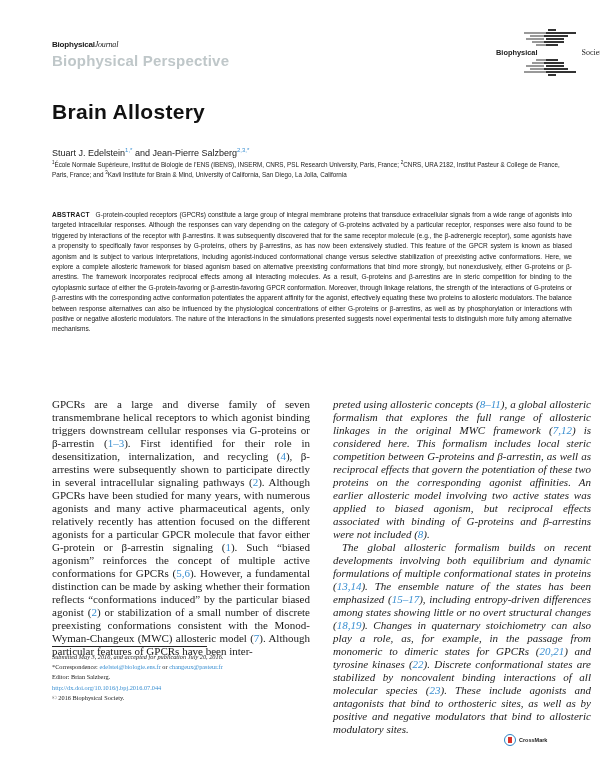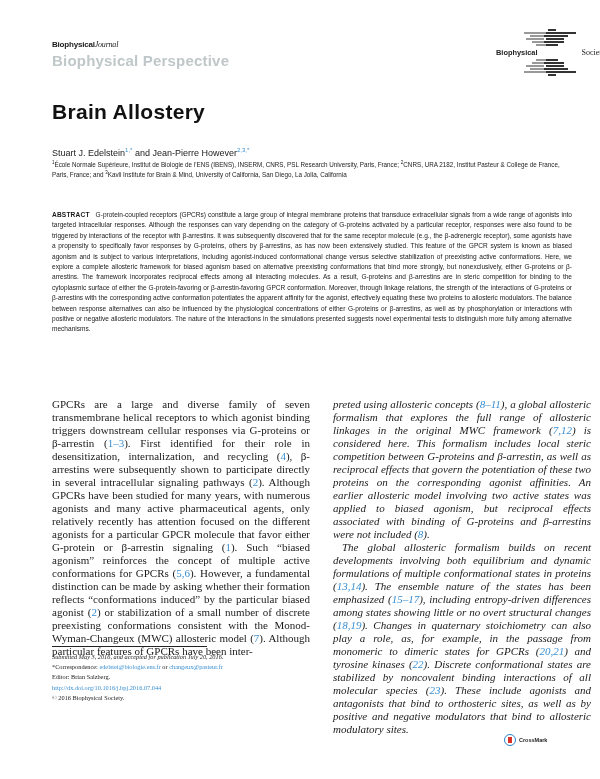--- a/index.html
+++ b/index.html
@@ -75,21 +75,21 @@
   <div class="bar light" style="left:34px;top:41px;width:14px;"></div>
     <div class="bar" style="left:48px;top:41px;width:24px;"></div>
   <div class="bar light" style="left:28px;top:44px;width:22px;"></div>
     <div class="bar" style="left:50px;top:44px;width:30px;"></div>
   <div class="bar" style="left:52px;top:47px;width:8px;"></div>
 </div>
 
 <h1 id="paper-title" class="sans">Brain Allostery</h1>
 
 <div id="authors" class="sans">
-  <span>Stuart J. Edelstein</span><sup>1,*</sup><span> and </span><span>Jean-Pierre However</span><sup>2,3,*</sup>
+  <span>Stuart J. Edelstein</span><sup>1,*</sup><span> and </span><span>Jean-Pierre Salzberg</span><sup>2,3,*</sup>
 </div>
 
 <div id="affil" class="sans">
   <sup>1</sup><span>École Normale Supérieure, Institut de Biologie de l'ENS (IBENS), INSERM, CNRS, PSL Research University, Paris, France; </span><sup>2</sup><span>CNRS, URA 2182, Institut Pasteur &amp; College de France, Paris, France; and </span><sup>3</sup><span>Kavli Institute for Brain &amp; Mind, University of California, San Diego, La Jolla, California</span>
 </div>
 
 <div id="abstract" class="sans">
   <span class="label">ABSTRACT</span><span>G-protein-coupled receptors (GPCRs) constitute a large group of integral membrane proteins that transduce extracellular signals from a wide range of agonists into targeted intracellular responses. Although the responses can vary depending on the category of G-proteins activated by a particular receptor, responses were also found to be triggered by interactions of the receptor with β-arrestins. It was subsequently discovered that for the same receptor molecule (e.g., the β-adrenergic receptor), some agonists have a propensity to specifically favor responses by G-proteins, others by β-arrestins, as has now been extensively studied. This feature of the GPCR system is known as biased agonism and is subject to various interpretations, including agonist-induced conformational change versus selective stabilization of preexisting active conformations. Here, we explore a complete allosteric framework for biased agonism based on alternative preexisting conformations that bind more strongly, but nonexclusively, either G-proteins or β-arrestins. The framework incorporates reciprocal effects among all interacting molecules. As a result, G-proteins and β-arrestins are in steric competition for binding to the cytoplasmic surface of either the G-protein-favoring or β-arrestin-favoring GPCR conformation. Moreover, through linkage relations, the strength of the interactions of G-proteins or β-arrestins with the corresponding active conformation potentiates the apparent affinity for the agonist, effectively equating these two proteins to allosteric modulators. The balance between response alternatives can also be influenced by the physiological concentrations of either G-proteins or β-arrestins, as well as by phosphorylation or interactions with positive or negative allosteric modulators. The nature of the interactions in the simulations presented suggests novel experimental tests to distinguish more fully among alternative mechanisms.</span>
 </div>
 

